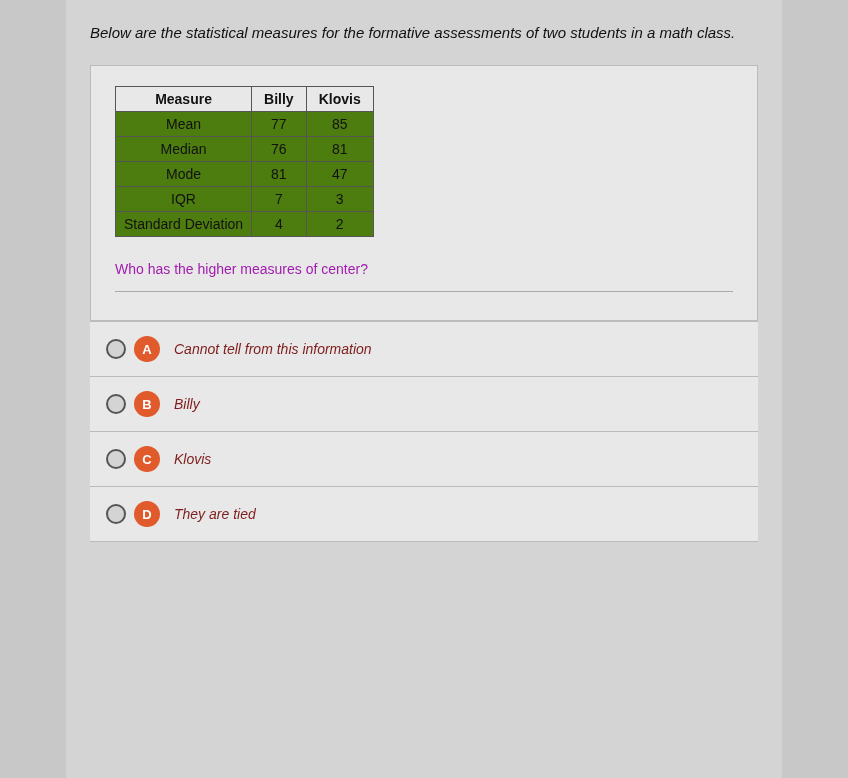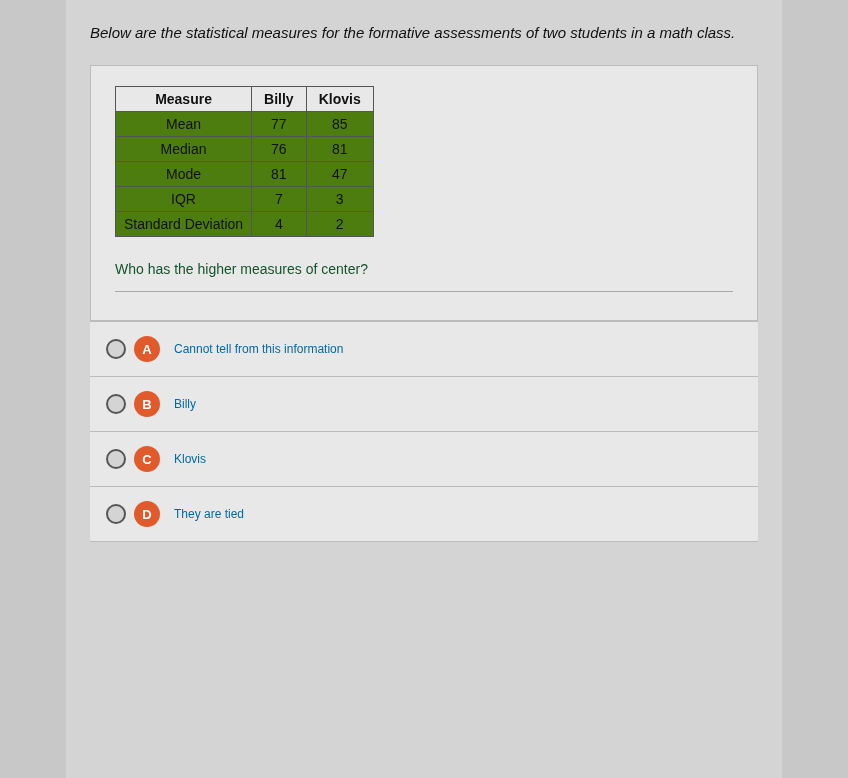--- a/index.html
+++ b/index.html
@@ -62,21 +62,21 @@
       background-color: #e8e8e8;
       font-weight: bold;
     }
 
     table tbody tr td {
       background-color: #4d7c0f;
     }
 
     .sub-question {
       font-size: 14px;
-      color: #14532d;
+      color: #a21caf;
       margin-top: 16px;
     }
 
     .answer-divider {
       border: none;
       border-top: 1px solid #aaa;
       margin-top: 14px;
     }
 
     .answers-section {
@@ -122,22 +122,23 @@
       margin-right: 14px;
       flex-shrink: 0;
     }
 
     .badge-a { background-color: #e05a2b; }
     .badge-b { background-color: #e05a2b; }
     .badge-c { background-color: #e05a2b; }
     .badge-d { background-color: #e05a2b; }
 
     .answer-label {
-      font-size: 12px;
-      color: #0369a1;
+      font-size: 14px;
+      color: #7f1d1d;
+      font-style: italic;
     }
   </style>
 </head>
 <body>
 
 <div class="page-container">
 
   <p class="question-text">Below are the statistical measures for the formative assessments of two students in a math class.</p>
 
   <div class="content-box">

